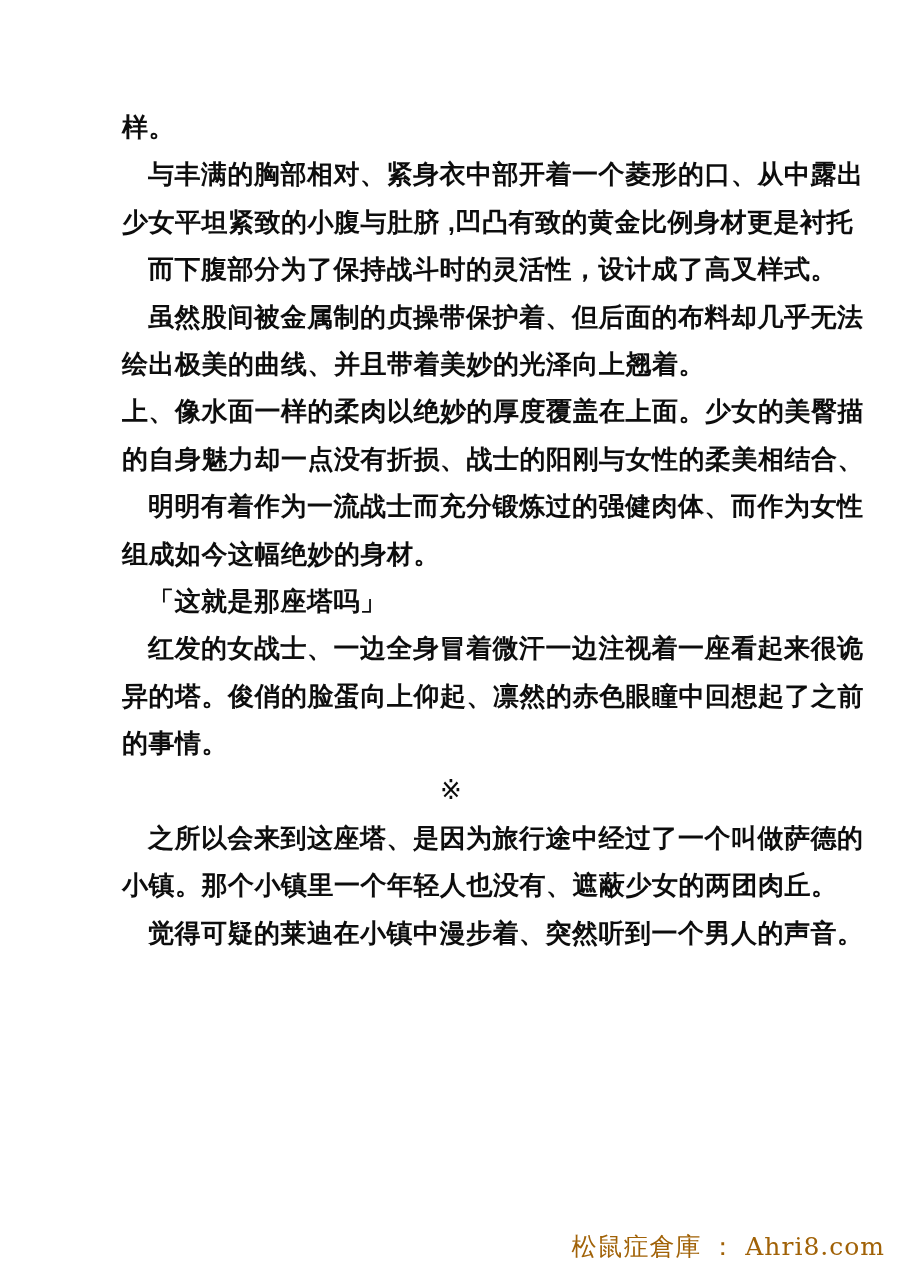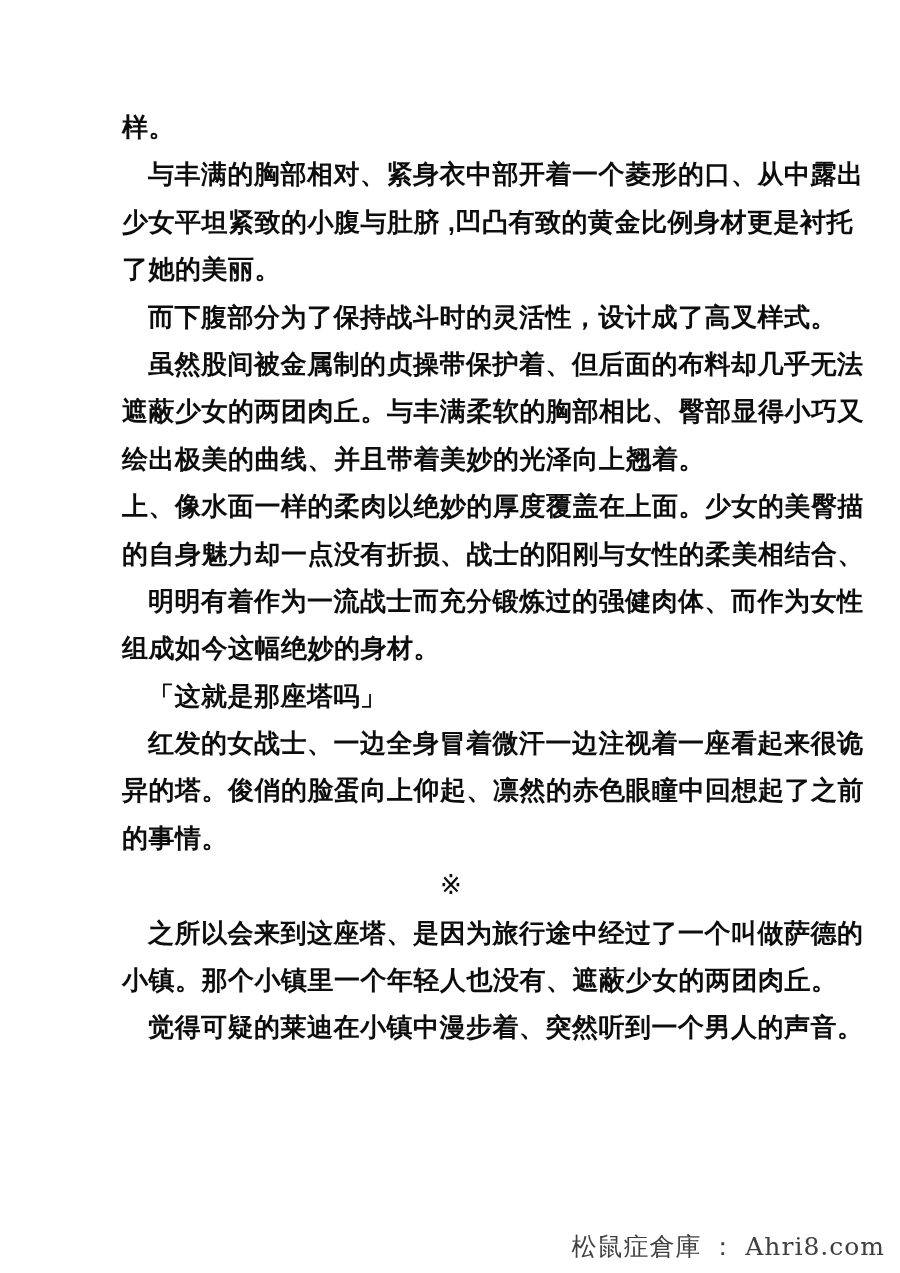--- a/index.html
+++ b/index.html
@@ -52,34 +52,32 @@
 </style>
 </head>
 <body style="background: rgb(255, 255, 255);">
 
 <div class="page">
 
   <div class="text-block" style="color: rgb(13, 13, 13);">
     <div class="line">样。</div>
     <div class="line indent">与丰满的胸部相对、紧身衣中部开着一个菱形的口、从中露出</div>
     <div class="line">少女平坦紧致的小腹与肚脐 ,凹凸有致的黄金比例身材更是衬托</div>
-    <div class="line">了她的美丽。</div>
     <div class="line indent">而下腹部分为了保持战斗时的灵活性，设计成了高叉样式。</div>
     <div class="line indent">虽然股间被金属制的贞操带保护着、但后面的布料却几乎无法</div>
-    <div class="line">遮蔽少女的两团肉丘。与丰满柔软的胸部相比、臀部显得小巧又</div>
     <div class="line">绘出极美的曲线、并且带着美妙的光泽向上翘着。</div>
     <div class="line">上、像水面一样的柔肉以绝妙的厚度覆盖在上面。少女的美臀描</div>
     <div class="line">的自身魅力却一点没有折损、战士的阳刚与女性的柔美相结合、</div>
     <div class="line indent">明明有着作为一流战士而充分锻炼过的强健肉体、而作为女性</div>
     <div class="line">组成如今这幅绝妙的身材。</div>
     <div class="line indent">「这就是那座塔吗」</div>
     <div class="line indent">红发的女战士、一边全身冒着微汗一边注视着一座看起来很诡</div>
     <div class="line">异的塔。俊俏的脸蛋向上仰起、凛然的赤色眼瞳中回想起了之前</div>
     <div class="line">的事情。</div>
     <div class="line center">※</div>
     <div class="line indent">之所以会来到这座塔、是因为旅行途中经过了一个叫做萨德的</div>
     <div class="line">小镇。那个小镇里一个年轻人也没有、遮蔽少女的两团肉丘。</div>
     <div class="line indent">觉得可疑的莱迪在小镇中漫步着、突然听到一个男人的声音。</div>
   </div>
 
-  <div class="watermark" style="color: #404040; margin-top: 7px;">松鼠症倉庫 ： Ahri8.com</div>
+  <div class="watermark" style="color: #a16207; margin-top: 7px;">松鼠症倉庫 ： Ahri8.com</div>
 
 </div>
 
 </body></html>

